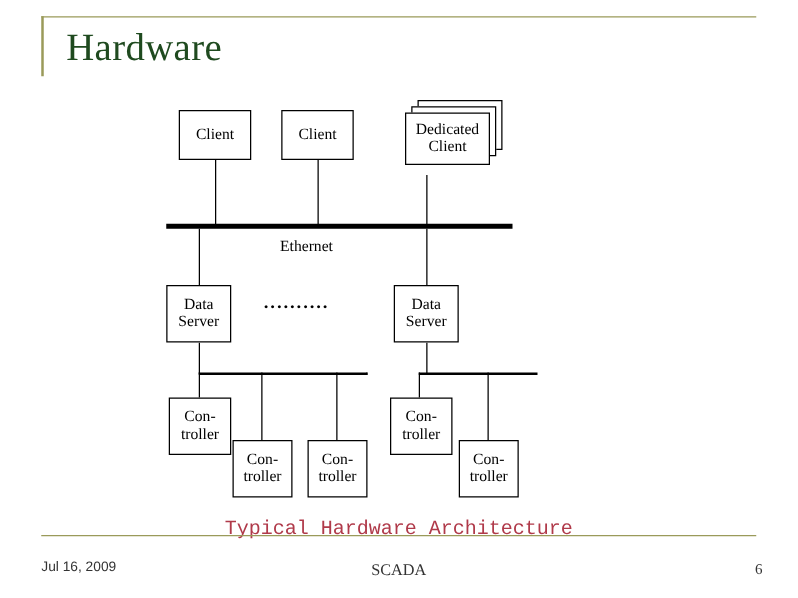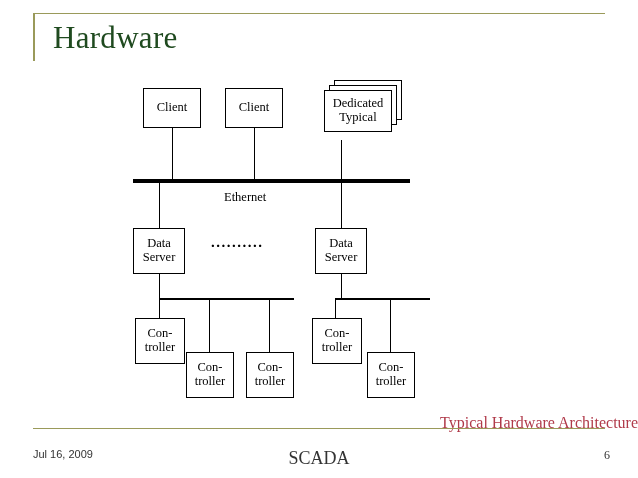--- a/index.html
+++ b/index.html
@@ -66,43 +66,43 @@
     font-size: 11px;
     color: #333333;
     font-family: Liberation Sans, sans-serif;
   }
   .footer-center {
     position: absolute;
     left: 0;
     top: 448px;
     width: 638px;
     text-align: center;
-    font-size: 18px;
+    font-size: 13px;
     color: #333333;
     font-family: "Liberation Serif", serif;
   }
   .footer-page {
     position: absolute;
     right: 28px;
     top: 448px;
     font-size: 12px;
     color: #333333;
     font-family: "Liberation Serif", serif;
   }
 
   
   .caption {
     position: absolute;
     left: 0;
     top: 414px;
     width: 638px;
-    text-align: right;
+    text-align: center;
     font-size: 16px;
     color: #b03a4a;
-    font-family: Liberation Serif, serif;
+    font-family: Liberation Mono, monospace;
   }
 
   
   .diagram {
     position: absolute;
     left: 0; top: 0;
     width: 638px;
     height: 478px;
   }
   .box {
@@ -169,21 +169,21 @@
       <span>Client</span>
     </div>
     <div class="box" style="left:225px; top:88px; width:58px; height:40px;">
       <span>Client</span>
     </div>
 
     <div class="box" style="left:334px; top:80px; width:68px; height:40px; z-index:2;"></div>
     <div class="box" style="left:329px; top:85px; width:68px; height:40px; z-index:3;"></div>
     <div class="box" style="left:324px; top:90px; width:68px; height:42px; z-index:4;">
       <span>Dedicated
-Typical</span>
+Client</span>
     </div>
 
     <div class="bus" style="left:133px; top:179px; width:277px; height:4px;"></div>
     <div class="bus-label" style="left:224px; top:190px;">Ethernet</div>
 
     <div class="wire" style="left:159px; top:183px; width:1px; height:46px;"></div>
     <div class="wire" style="left:341px; top:183px; width:1px; height:46px;"></div>
 
     <div class="box" style="left:133px; top:228px; width:52px; height:46px;">
       <span>Data

